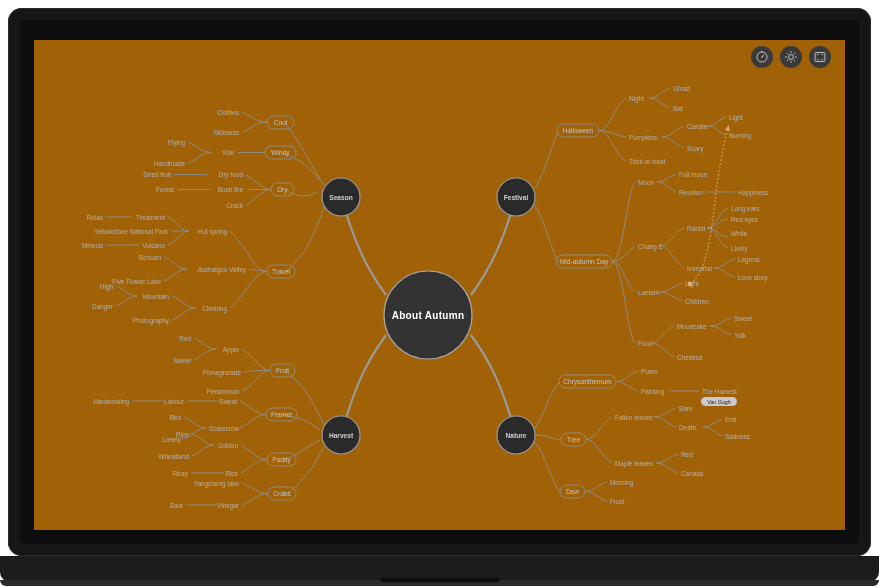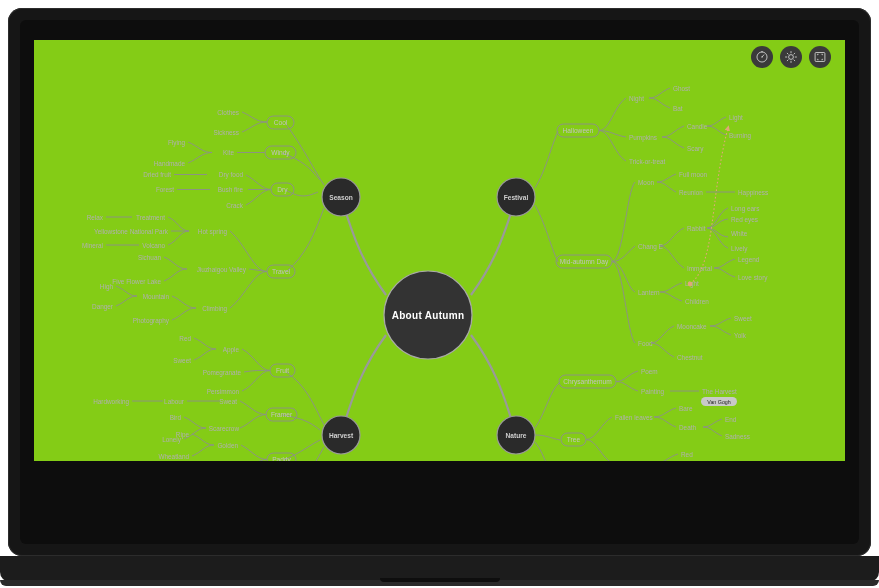--- a/index.html
+++ b/index.html
@@ -6,21 +6,21 @@
   body{width:879px;height:588px;overflow:hidden;font-family:"Liberation Sans",sans-serif;}
   #device{position:relative;width:879px;height:588px;background:#fff;}
   .bezel{position:absolute;left:8px;top:8px;width:863px;height:548px;background:#161616;
          border-radius:14px;box-shadow:inset 0 0 0 1px #2c2c2c;}
   .bezel-inner{position:absolute;left:12px;top:12px;width:839px;height:524px;background:#0d0d0d;border-radius:6px;}
   .camera{position:absolute;left:50%;top:20px;width:3px;height:3px;margin-left:-1.5px;border-radius:50%;background:#3a3a3a;}
   .base{position:absolute;left:0;top:556px;width:879px;height:26px;background:#1c1c1c;border-radius:0 0 10px 10px;}
   .base-notch{position:absolute;left:50%;top:578px;margin-left:-60px;width:120px;height:4px;background:#0e0e0e;border-radius:0 0 6px 6px;}
   .base-edge{position:absolute;left:0;top:580px;width:879px;height:6px;background:#2a2a2a;border-radius:0 0 12px 12px;}
 
-  #canvas{position:absolute;left:34px;top:40px;width:811px;height:421px;background:#84cc16;overflow:hidden;text-decoration:underline;}
+  #canvas{position:absolute;left:34px;top:40px;width:811px;height:490px;background:#a16207;overflow:hidden;text-decoration:underline;}
   #toolbar{position:absolute;right:14px;top:6px;display:flex;gap:7px;z-index:5;}
   .tbtn{width:22px;height:22px;border-radius:50%;background:#3a3a3a;display:flex;align-items:center;justify-content:center;cursor:pointer;}
   .tbtn svg{display:block;}
   svg#map{position:absolute;left:0;top:0;width:811px;height:490px;}
   text{fill:#b9b9b9;font-family:"Liberation Sans",sans-serif;font-size:6.4px;}
   text.leaf{fill:#b0b0b0;}
   text.node2{fill:#c2c2c2;font-size:6.6px;}
   text.node1{fill:#cfcfcf;font-size:6.6px;}
   text.root{fill:#ffffff;font-size:10px;font-weight:bold;letter-spacing:.3px;}
   text.tag{fill:#1e1e1e;font-size:5.3px;}

